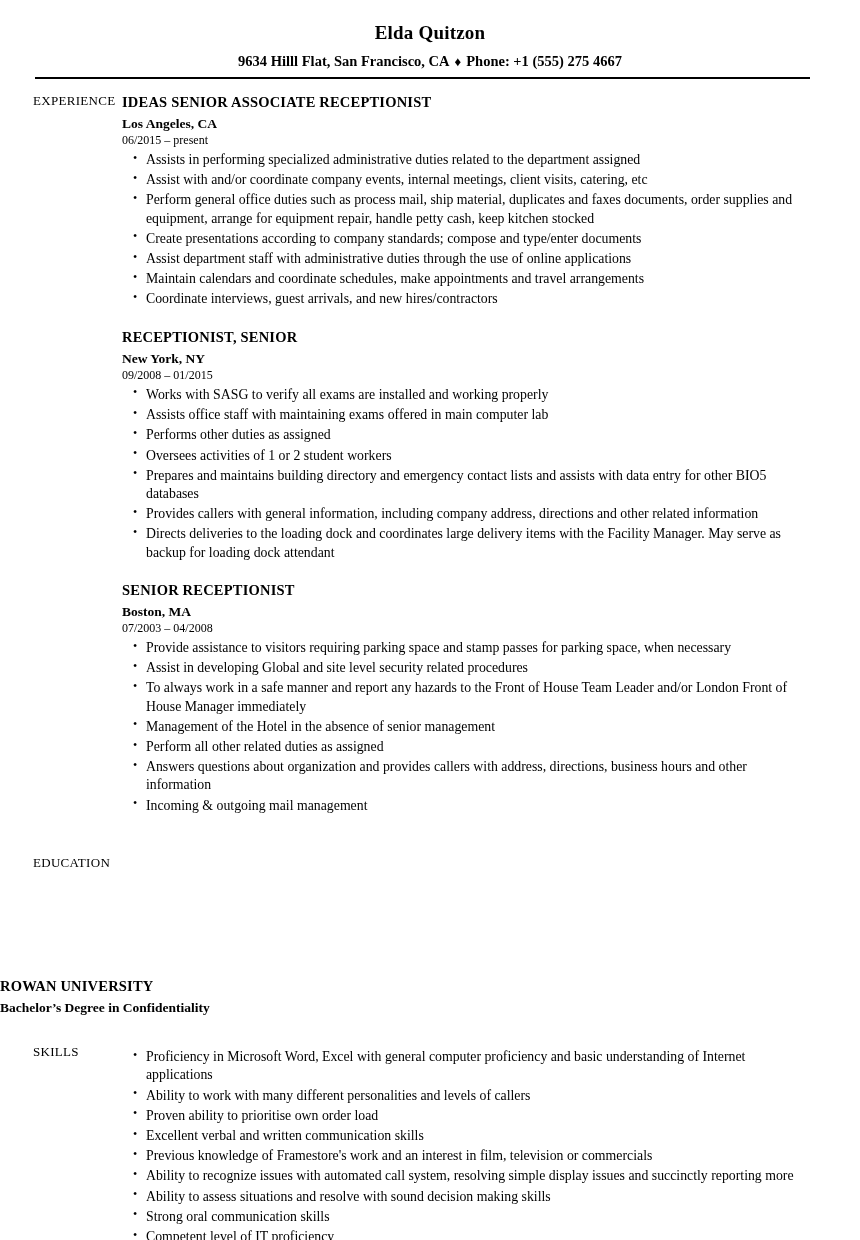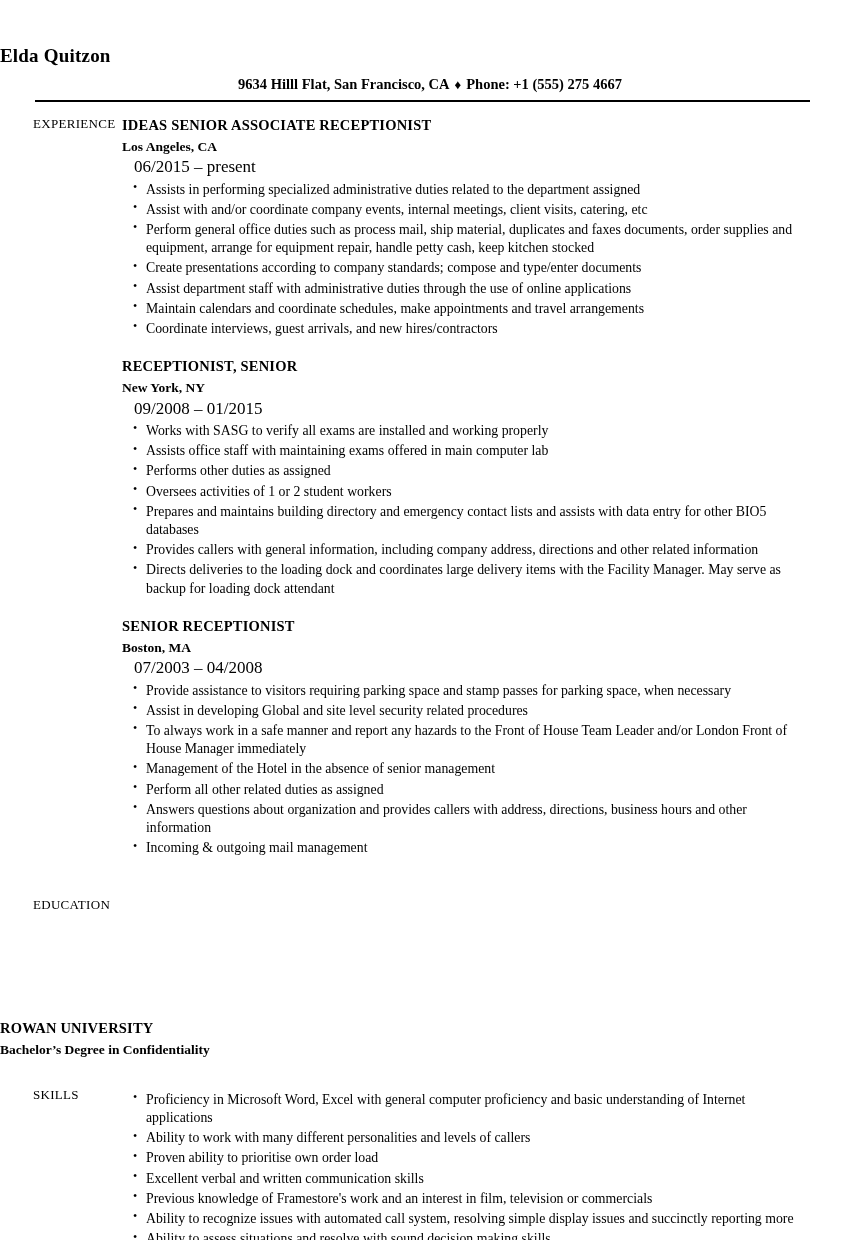--- a/index.html
+++ b/index.html
@@ -22,25 +22,25 @@
     box-sizing: border-box;
     padding: 0;
     overflow: hidden;
   }
 
   
   .header {
     padding-top: 22px;
   }
   .name {
+    text-align: center;
     font-size: 19px;
     font-weight: bold;
     letter-spacing: 0.2px;
     line-height: 1.15;
-    margin-top: 23px;
   }
   .contact {
     text-align: center;
     font-size: 14.5px;
     font-weight: bold;
     margin-top: 9px;
     line-height: 1.15;
   }
   .contact .sep {
     margin: 0 5px;
@@ -84,24 +84,23 @@
     letter-spacing: 0.2px;
     line-height: 1.25;
   }
   .job-location {
     font-size: 13.5px;
     font-weight: bold;
     line-height: 1.3;
     margin-top: 4px;
   }
   .job-dates {
-    font-size: 17px;
+    font-size: 12px;
     line-height: 1.3;
     margin-top: 1px;
-    margin-left: 12px;
   }
 
   ul.bullets {
     list-style: none;
     margin: 2px 0 0 0;
     padding: 0;
   }
   ul.bullets li {
     position: relative;
     font-size: 13.8px;

